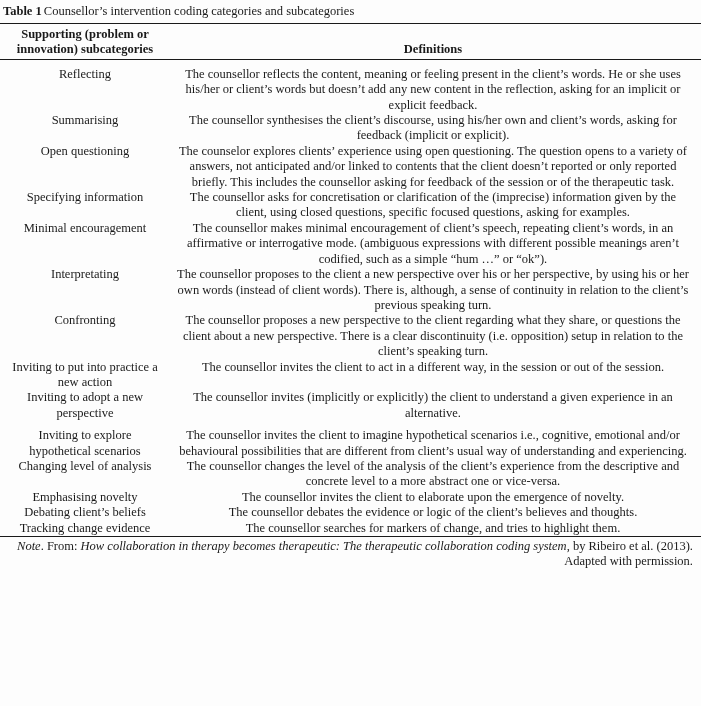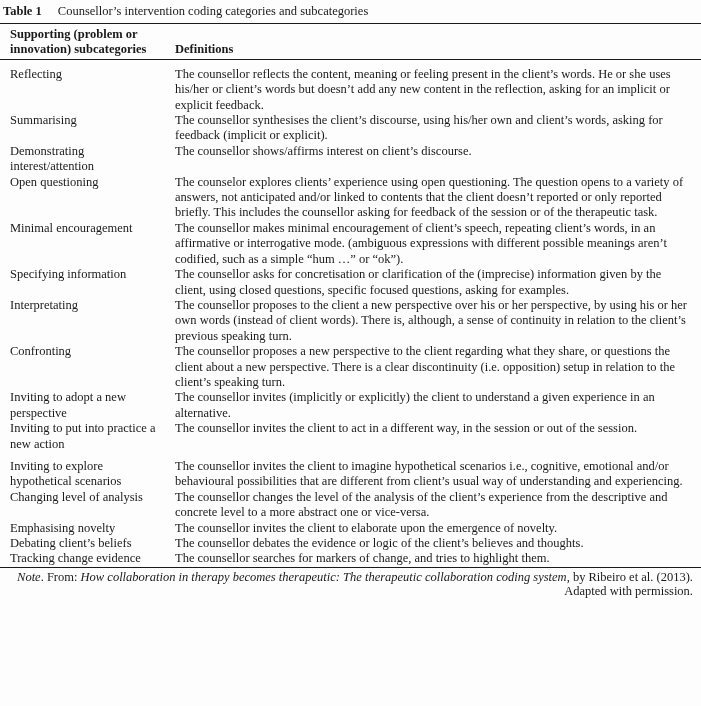--- a/index.html
+++ b/index.html
@@ -21,28 +21,29 @@
   }
   .table-title {
     padding-left: 3px;
     padding-right: 6px;
     line-height: 15px;
     margin-bottom: 4px;
     white-space: nowrap;
   }
   .bold { font-weight: bold; }
   .italic { font-style: italic; }
-  .table-title .bold { margin-right: 16px; }
+  .table-title .bold { margin-right: 2px; }
 
   table.coding-table {
     border-collapse: collapse;
     table-layout: fixed;
     width: 701px;
     border-top: 1.5px solid #1a1a1a;
     border-bottom: 1.5px solid #1a1a1a;
+    text-align: center;
   }
   td {
     vertical-align: top;
     padding: 0;
     line-height: 15.4px;
   }
   td.cat {
     width: 175px;
     box-sizing: border-box;
     padding-left: 10px;
@@ -91,52 +92,48 @@
 
       <tr class="first-data">
         <td class="cat">Reflecting</td>
         <td class="def">The counsellor reflects the content, meaning or feeling present in the client’s words. He or she uses his/her or client’s words but doesn’t add any new content in the reflection, asking for an implicit or explicit feedback.</td>
       </tr>
       <tr>
         <td class="cat">Summarising</td>
         <td class="def">The counsellor synthesises the client’s discourse, using his/her own and client’s words, asking for feedback (implicit or explicit).</td>
       </tr>
       <tr>
-        <td class="cat">Demonstrating interest/attention</td>
-        <td class="def">The counsellor shows/affirms interest on client’s discourse.</td>
-      </tr>
-      <tr>
         <td class="cat">Open questioning</td>
         <td class="def">The counselor explores clients’ experience using open questioning. The question opens to a variety of answers, not anticipated and/or linked to contents that the client doesn’t reported or only reported briefly. This includes the counsellor asking for feedback of the session or of the therapeutic task.</td>
       </tr>
       <tr>
+        <td class="cat">Specifying information</td>
+        <td class="def">The counsellor asks for concretisation or clarification of the (imprecise) information given by the client, using closed questions, specific focused questions, asking for examples.</td>
+      </tr>
+      <tr>
         <td class="cat">Minimal encouragement</td>
         <td class="def">The counsellor makes minimal encouragement of client’s speech, repeating client’s words, in an affirmative or interrogative mode. (ambiguous expressions with different possible meanings aren’t codified, such as a simple “hum …” or “ok”).</td>
-      </tr>
-      <tr>
-        <td class="cat">Specifying information</td>
-        <td class="def">The counsellor asks for concretisation or clarification of the (imprecise) information given by the client, using closed questions, specific focused questions, asking for examples.</td>
       </tr>
 
 
       <tr>
         <td class="cat">Interpretating</td>
         <td class="def">The counsellor proposes to the client a new perspective over his or her perspective, by using his or her own words (instead of client words). There is, although, a sense of continuity in relation to the client’s previous speaking turn.</td>
       </tr>
       <tr>
         <td class="cat">Confronting</td>
         <td class="def">The counsellor proposes a new perspective to the client regarding what they share, or questions the client about a new perspective. There is a clear discontinuity (i.e. opposition) setup in relation to the client’s speaking turn.</td>
       </tr>
       <tr>
+        <td class="cat">Inviting to put into practice a new action</td>
+        <td class="def">The counsellor invites the client to act in a different way, in the session or out of the session.</td>
+      </tr>
+      <tr>
         <td class="cat">Inviting to adopt a new perspective</td>
         <td class="def">The counsellor invites (implicitly or explicitly) the client to understand a given experience in an alternative.</td>
-      </tr>
-      <tr>
-        <td class="cat">Inviting to put into practice a new action</td>
-        <td class="def">The counsellor invites the client to act in a different way, in the session or out of the session.</td>
       </tr>
       <tr class="gap">
         <td class="cat">Inviting to explore hypothetical scenarios</td>
         <td class="def">The counsellor invites the client to imagine hypothetical scenarios i.e., cognitive, emotional and/or behavioural possibilities that are different from client’s usual way of understanding and experiencing.</td>
       </tr>
       <tr>
         <td class="cat">Changing level of analysis</td>
         <td class="def">The counsellor changes the level of the analysis of the client’s experience from the descriptive and concrete level to a more abstract one or vice-versa.</td>
       </tr>
       <tr>

